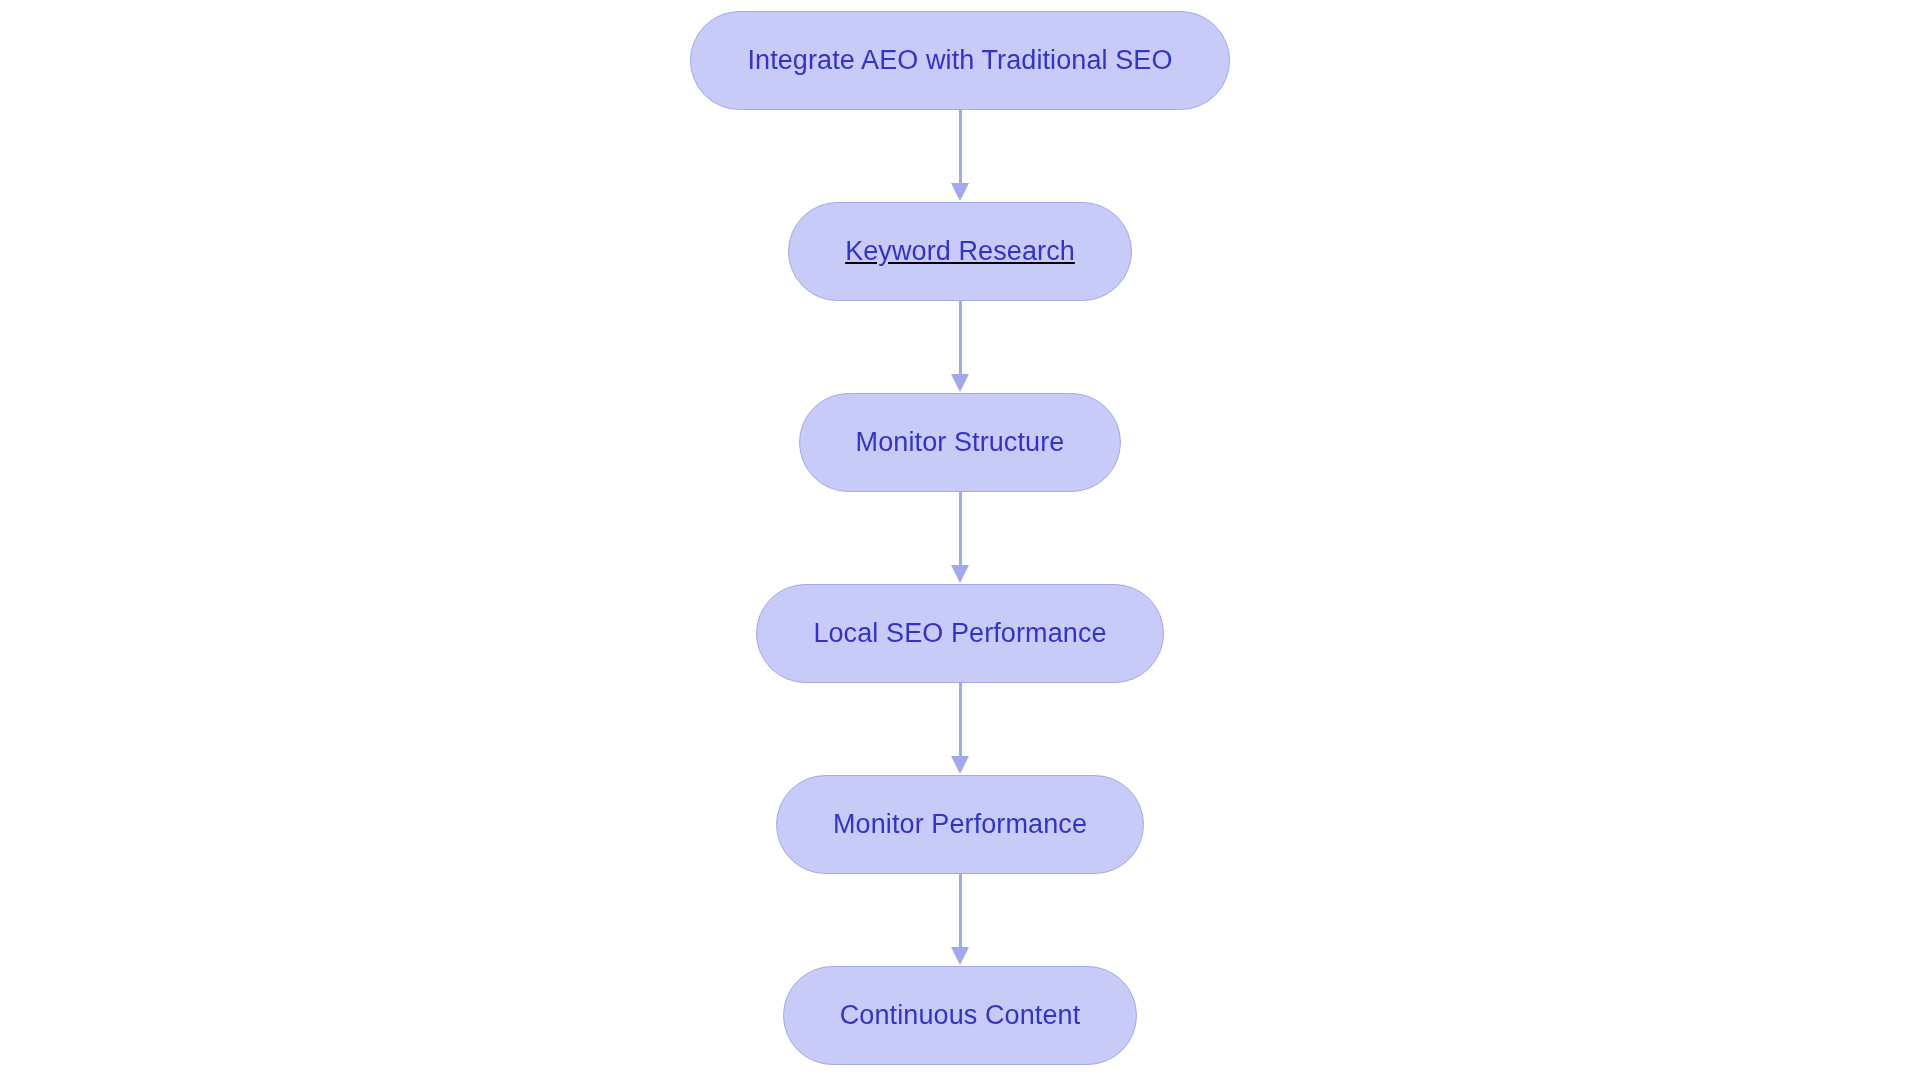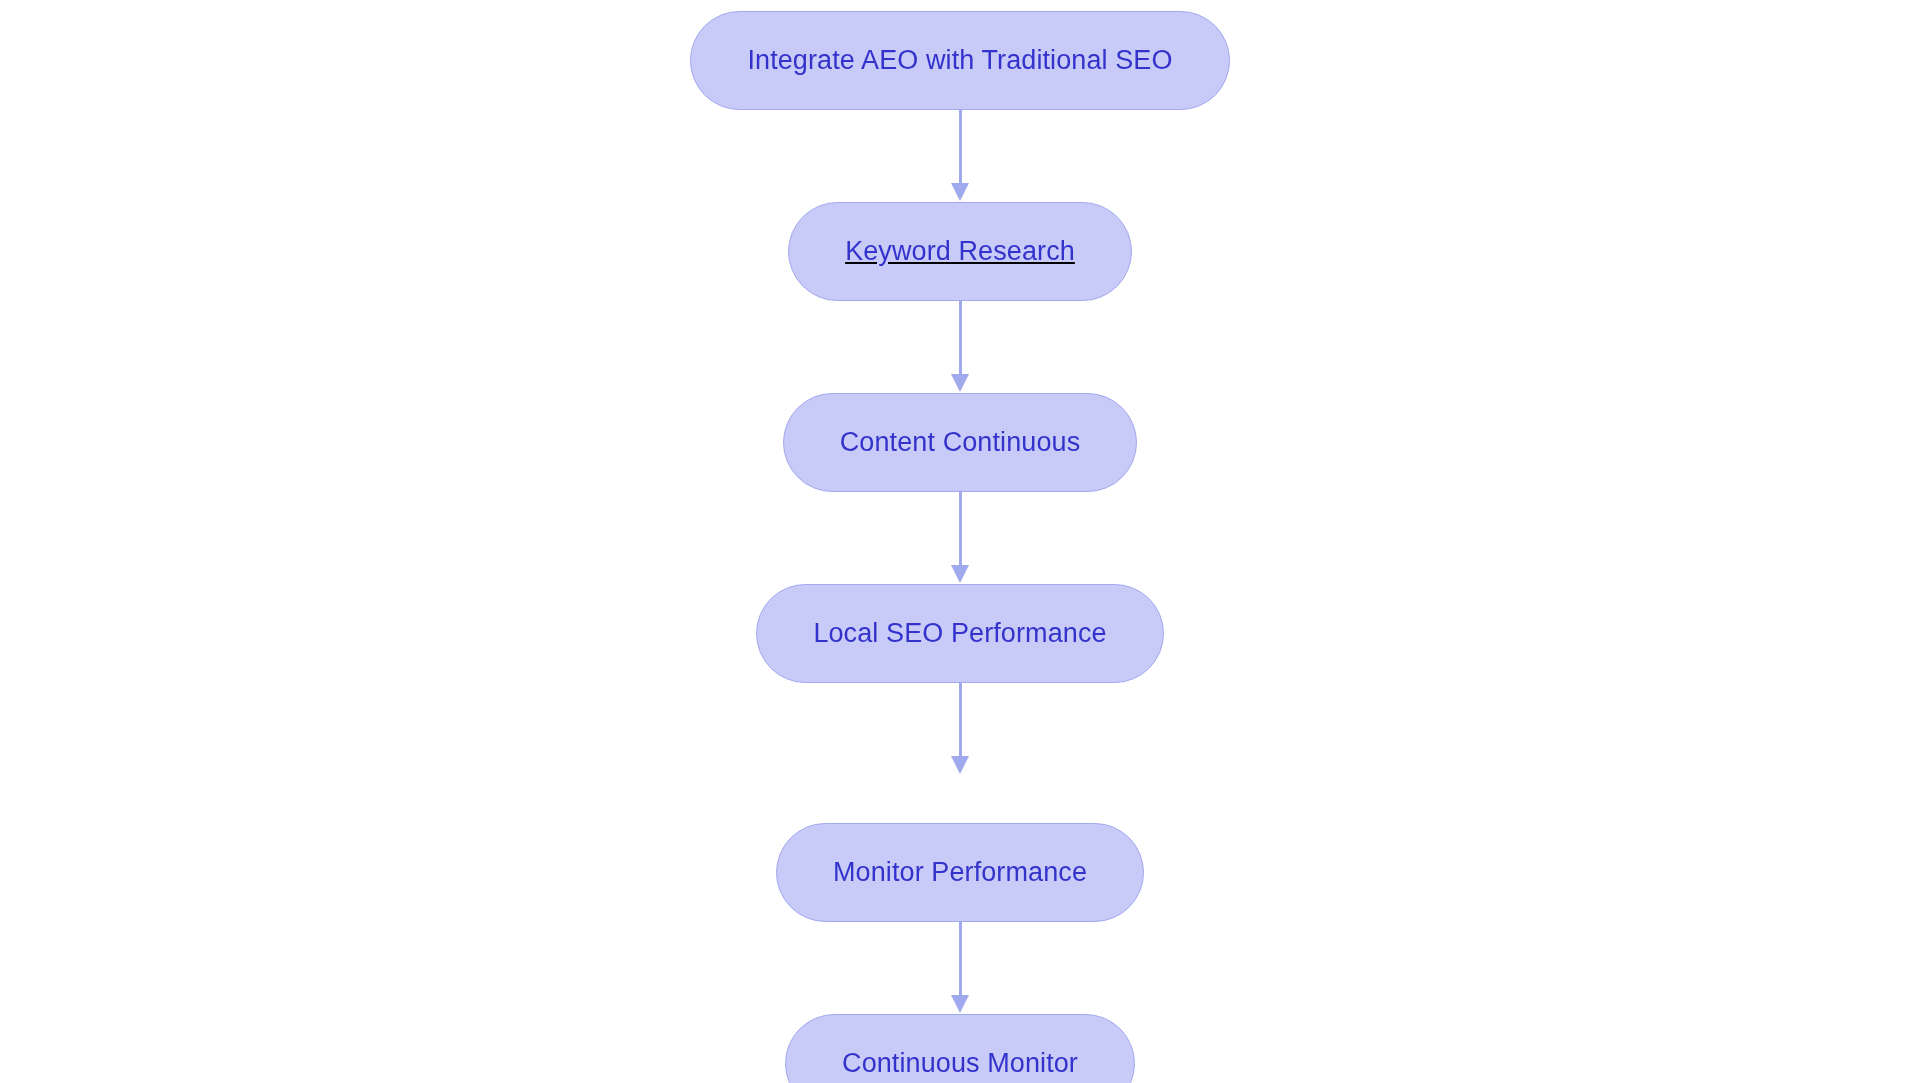--- a/index.html
+++ b/index.html
@@ -88,21 +88,21 @@
     border-top: 18px solid #a0a8ee;
     flex: none;
     margin-top: -1px;
   }
 
   
   .node-w1 { min-width: 470px; }
   .node-w2 { min-width: 284px; text-decoration: underline; }
   .node-w3 { min-width: 288px; }
   .node-w4 { min-width: 344px; }
-  .node-w5 { min-width: 320px; margin-top: 48px; }
+  .node-w5 { min-width: 320px; }
   .node-w6 { min-width: 312px; }
 </style>
 </head>
 <body>
 
 <div id="flowchart-canvas">
   <div class="flow-column">
 
     <div class="node node-w1">
       <span class="node-label">Integrate AEO with Traditional SEO</span>
@@ -116,21 +116,21 @@
     <div class="node node-w2">
       <span class="node-label">Keyword Research</span>
     </div>
 
     <div class="connector">
       <div class="connector-line"></div>
       <div class="connector-head"></div>
     </div>
 
     <div class="node node-w3">
-      <span class="node-label">Content Continuous</span>
+      <span class="node-label">Monitor Structure</span>
     </div>
 
     <div class="connector">
       <div class="connector-line"></div>
       <div class="connector-head"></div>
     </div>
 
     <div class="node node-w4">
       <span class="node-label">Local SEO Performance</span>
     </div>
@@ -143,17 +143,17 @@
     <div class="node node-w5">
       <span class="node-label">Monitor Performance</span>
     </div>
 
     <div class="connector">
       <div class="connector-line"></div>
       <div class="connector-head"></div>
     </div>
 
     <div class="node node-w6">
-      <span class="node-label">Continuous Monitor</span>
+      <span class="node-label">Continuous Content</span>
     </div>
 
   </div>
 </div>
 
 </body></html>

